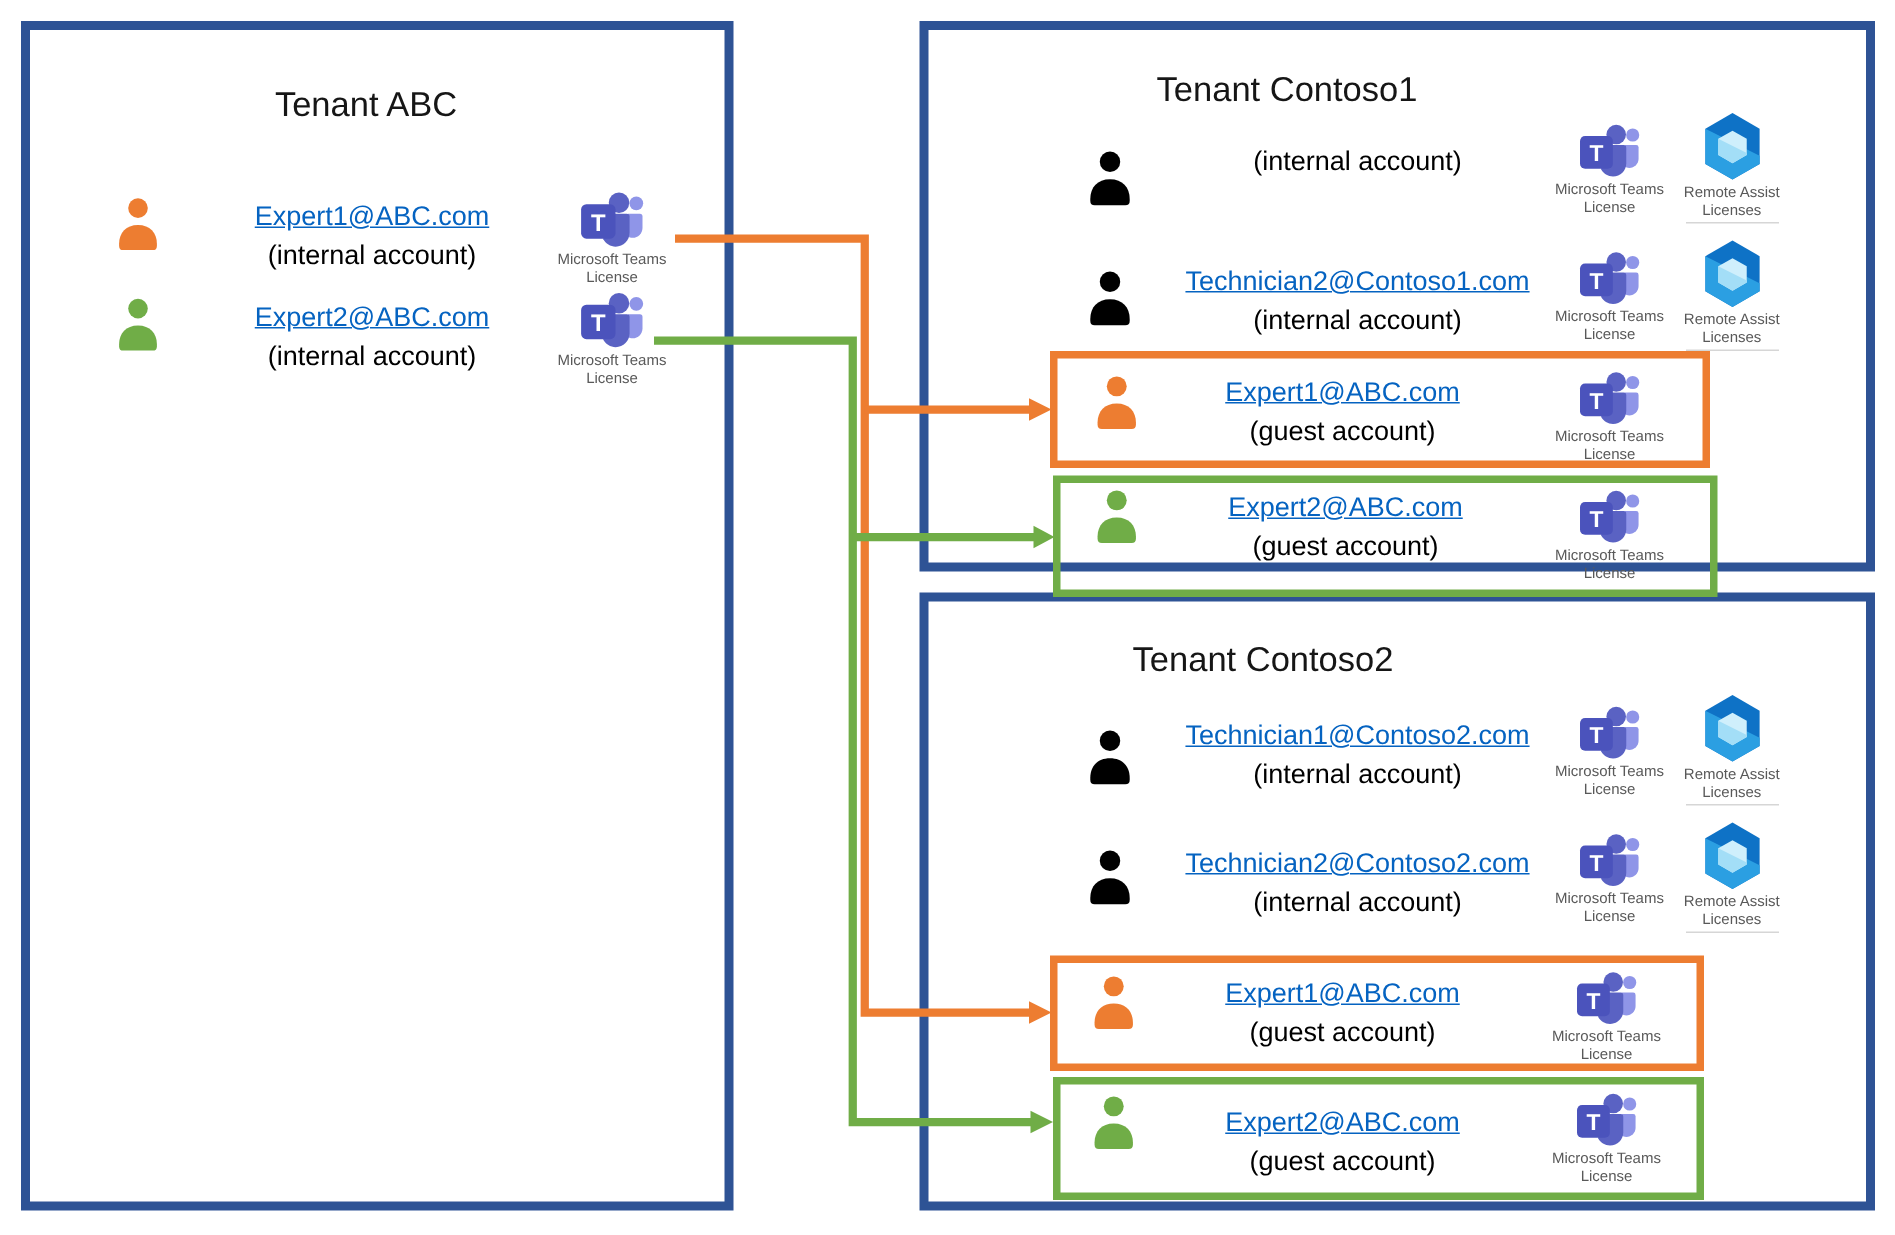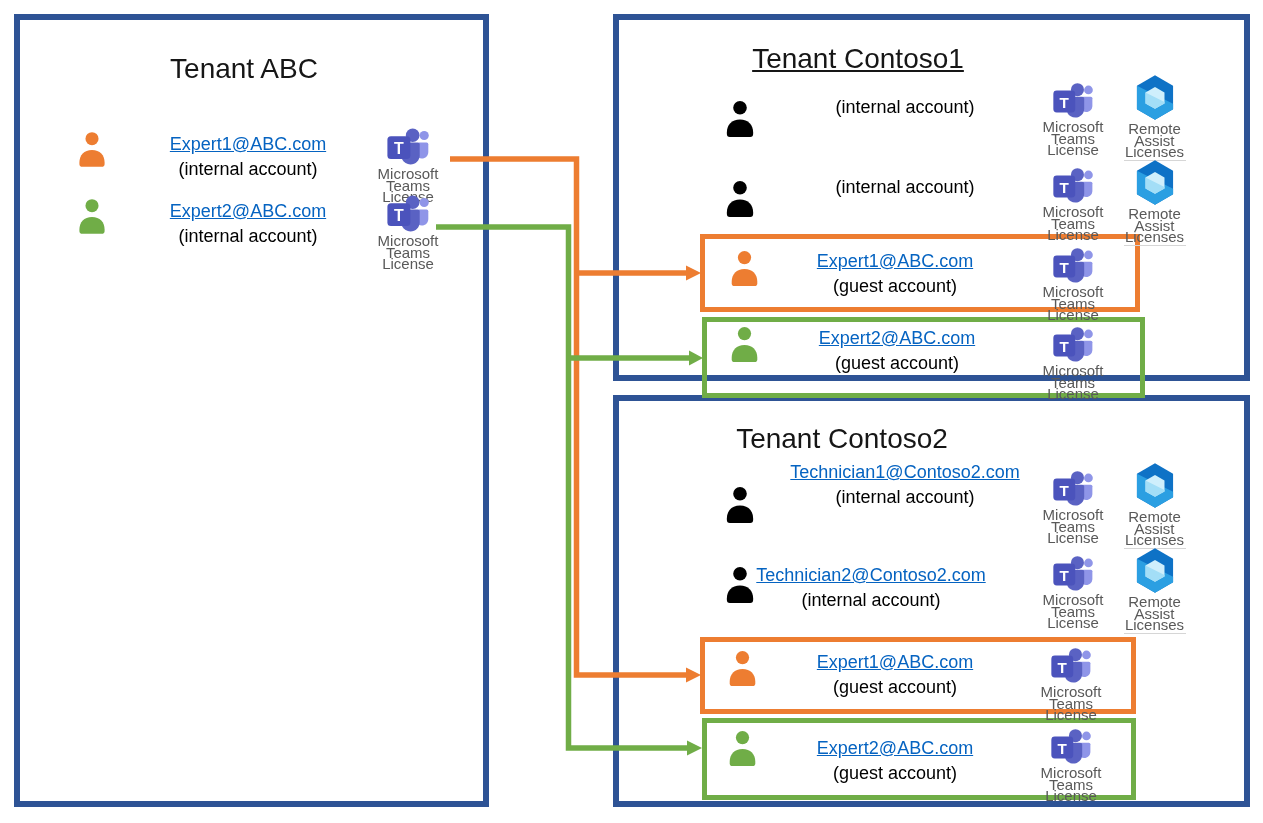--- a/index.html
+++ b/index.html
@@ -7,42 +7,42 @@
   .canvas{
     position:relative;width:1263px;height:823px;background:#fff;overflow:hidden;
     font-family:"Liberation Sans",sans-serif;color:#000;
   }
   .tenant{position:absolute;border:6px solid #2E5395;background:transparent;z-index:1;}
   .box-abc{left:14px;top:14px;width:475px;height:793px;}
   .box-c1{left:613px;top:14px;width:637px;height:367px;}
   .box-c2{left:613px;top:395px;width:637px;height:412px;}
 
   .tenant-title{
-    position:absolute;z-index:7;font-size:28px;line-height:30px;color:#161616;
+    position:absolute;z-index:7;font-size:23px;line-height:30px;color:#161616;
     text-align:center;letter-spacing:0;
   }
   .title-abc{left:94px;top:54px;width:300px;}
-  .title-c1{left:668px;top:44px;width:380px;text-decoration:underline;}
+  .title-c1{left:668px;top:44px;width:380px;}
   .title-c2{left:652px;top:424px;width:380px;}
 
   .person{position:absolute;z-index:7;}
   .person svg{display:block;width:100%;height:100%;}
   .p-orange{color:#ED7D31;}
   .p-green{color:#70AD47;}
   .p-black{color:#000000;}
 
   .utext{position:absolute;z-index:7;text-align:center;line-height:24px;}
   .utext .link{
     display:inline-block;color:#0563C1;text-decoration:underline;font-size:18px;cursor:pointer;
   }
   .utext .acct{font-size:18px;color:#000;}
 
   .lic{position:absolute;z-index:7;text-align:center;}
   .lic svg{display:block;margin:0 auto;}
-  .lic-label{font-size:15px;line-height:11.5px;color:#595959;margin-top:2px;}
+  .lic-label{font-size:10px;line-height:11.5px;color:#595959;margin-top:2px;}
   .ra-underline{width:62px;height:1px;background:#d6d6d6;margin:2px auto 0;}
 
   .arrows{position:absolute;left:0;top:0;z-index:5;pointer-events:none;}
 
   .guest{position:absolute;background:transparent;z-index:6;}
   .gb-orange{border:5px solid #ED7D31;}
   .gb-green{border:5px solid #70AD47;}
   .gb-c1-o{left:700px;top:234px;width:440px;height:78px;}
   .gb-c1-g{left:702px;top:317px;width:443px;height:81px;}
   .gb-c2-o{left:700px;top:637px;width:436px;height:77px;}
@@ -139,20 +139,21 @@
     <div class="lic-label">Remote Assist Licenses</div>
     <div class="ra-underline"></div>
   </div>
 
   <div class="person p-black" style="left:725px;top:180px;width:30px;height:37px;">
     <svg viewBox="0 0 30 38">
         <use href="#person-shape"></use>
       </svg>
   </div>
   <div class="utext" style="left:765px;top:175px;width:280px;">
+    <span class="link">Technician2@Contoso1.com</span>
     <div class="acct">(internal account)</div>
   </div>
   <div class="lic" style="left:1027px;top:166px;width:92px;">
     <svg viewBox="0 0 47 42" width="42" height="38">
       <use href="#teams-shape"></use>
       <text x="13.7" y="29.5" text-anchor="middle" font-size="17" font-weight="700" fill="#fff">T</text>
     </svg>
     <div class="lic-label">Microsoft Teams License</div>
   </div>
   <div class="lic" style="left:1112px;top:159px;width:85px;">
@@ -197,21 +198,21 @@
       <text x="13.7" y="29.5" text-anchor="middle" font-size="17" font-weight="700" fill="#fff">T</text>
     </svg>
     <div class="lic-label">Microsoft Teams License</div>
   </div>
 
   <div class="person p-black" style="left:725px;top:486px;width:30px;height:37px;">
     <svg viewBox="0 0 30 38">
         <use href="#person-shape"></use>
       </svg>
   </div>
-  <div class="utext" style="left:765px;top:460px;width:280px;">
+  <div class="utext" style="left:765px;top:478px;width:280px;">
     <span class="link">Technician1@Contoso2.com</span>
     <div class="acct">(internal account)</div>
   </div>
   <div class="lic" style="left:1027px;top:469px;width:92px;">
     <svg viewBox="0 0 47 42" width="42" height="38">
       <use href="#teams-shape"></use>
       <text x="13.7" y="29.5" text-anchor="middle" font-size="17" font-weight="700" fill="#fff">T</text>
     </svg>
     <div class="lic-label">Microsoft Teams License</div>
   </div>
@@ -221,21 +222,21 @@
       </svg>
     <div class="lic-label">Remote Assist Licenses</div>
     <div class="ra-underline"></div>
   </div>
 
   <div class="person p-black" style="left:725px;top:566px;width:30px;height:37px;">
     <svg viewBox="0 0 30 38">
         <use href="#person-shape"></use>
       </svg>
   </div>
-  <div class="utext" style="left:731px;top:563px;width:280px;">
+  <div class="utext" style="left:765px;top:563px;width:280px;">
     <span class="link">Technician2@Contoso2.com</span>
     <div class="acct">(internal account)</div>
   </div>
   <div class="lic" style="left:1027px;top:554px;width:92px;">
     <svg viewBox="0 0 47 42" width="42" height="38">
       <use href="#teams-shape"></use>
       <text x="13.7" y="29.5" text-anchor="middle" font-size="17" font-weight="700" fill="#fff">T</text>
     </svg>
     <div class="lic-label">Microsoft Teams License</div>
   </div>

